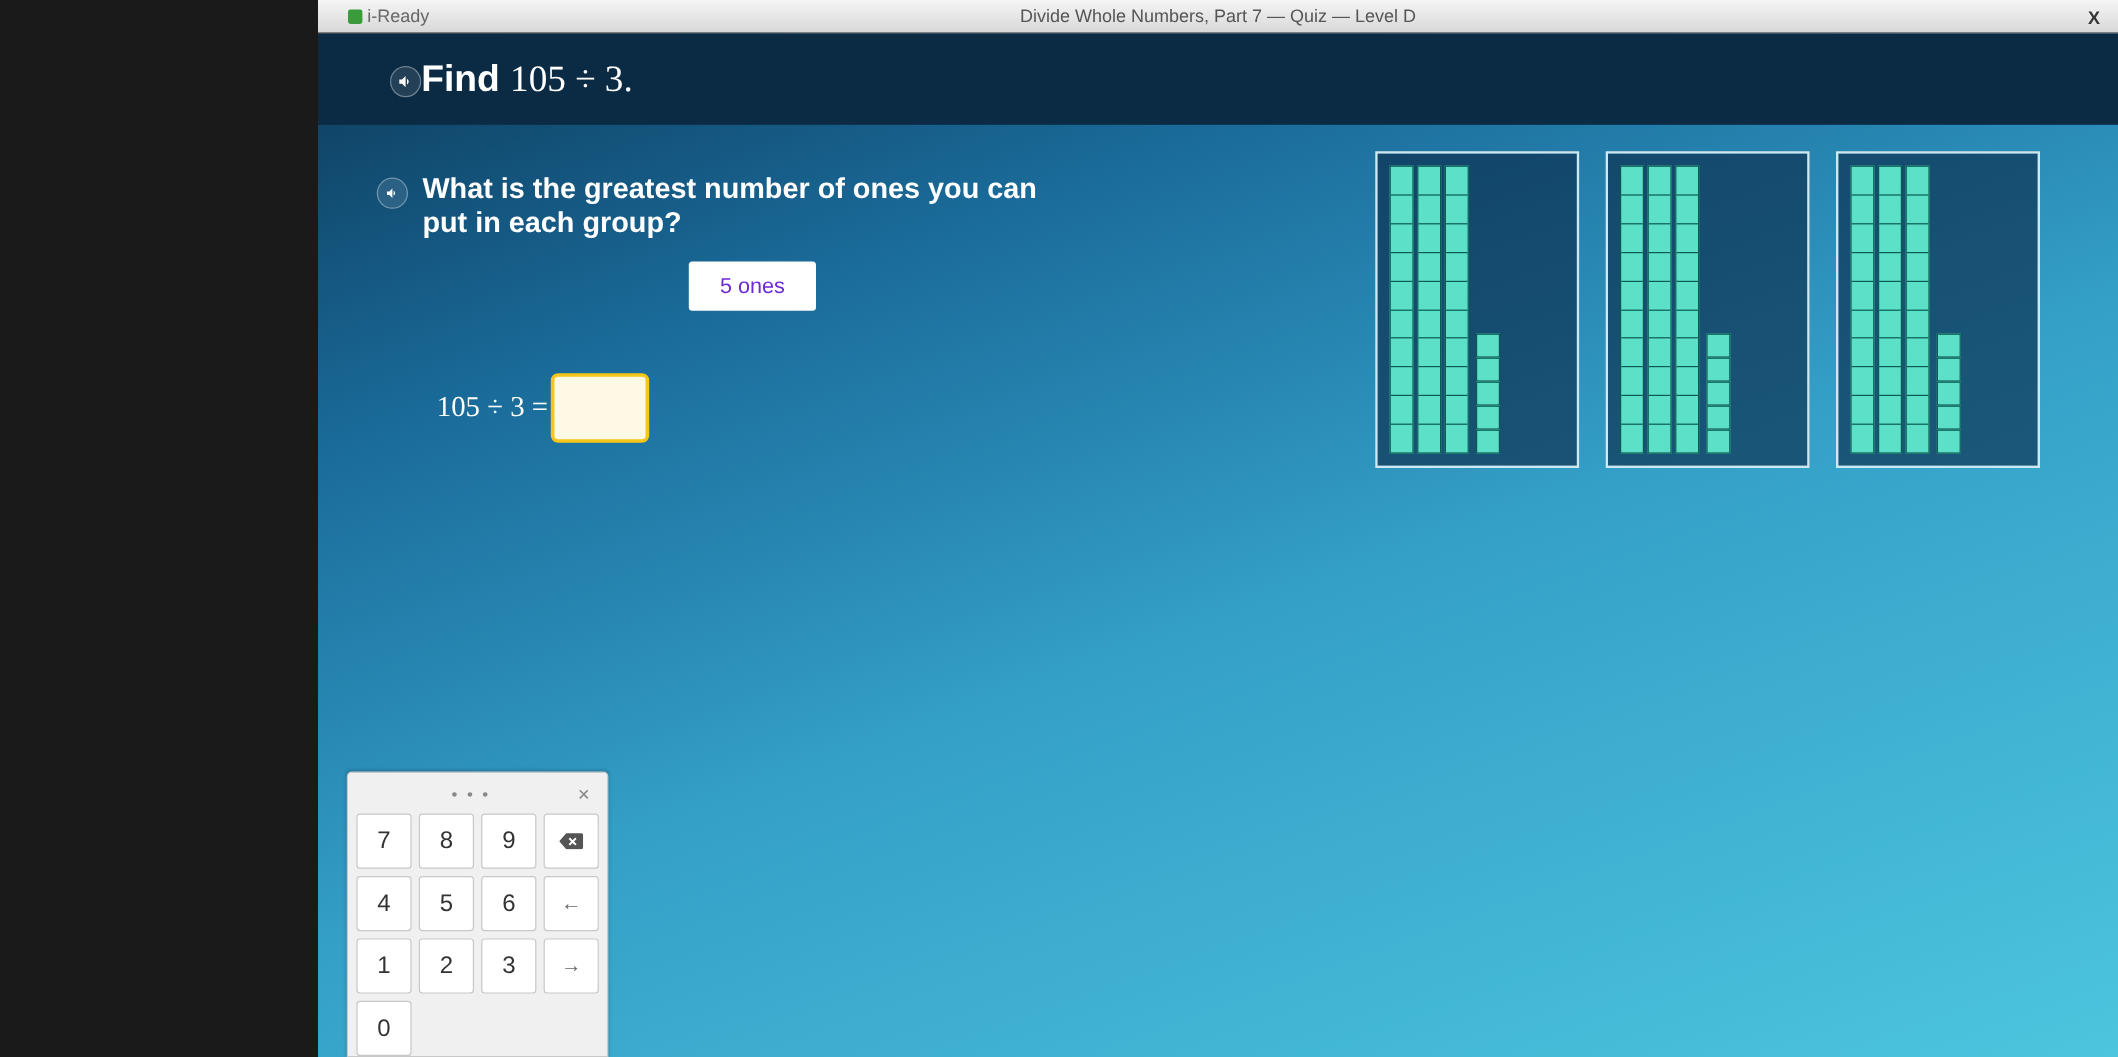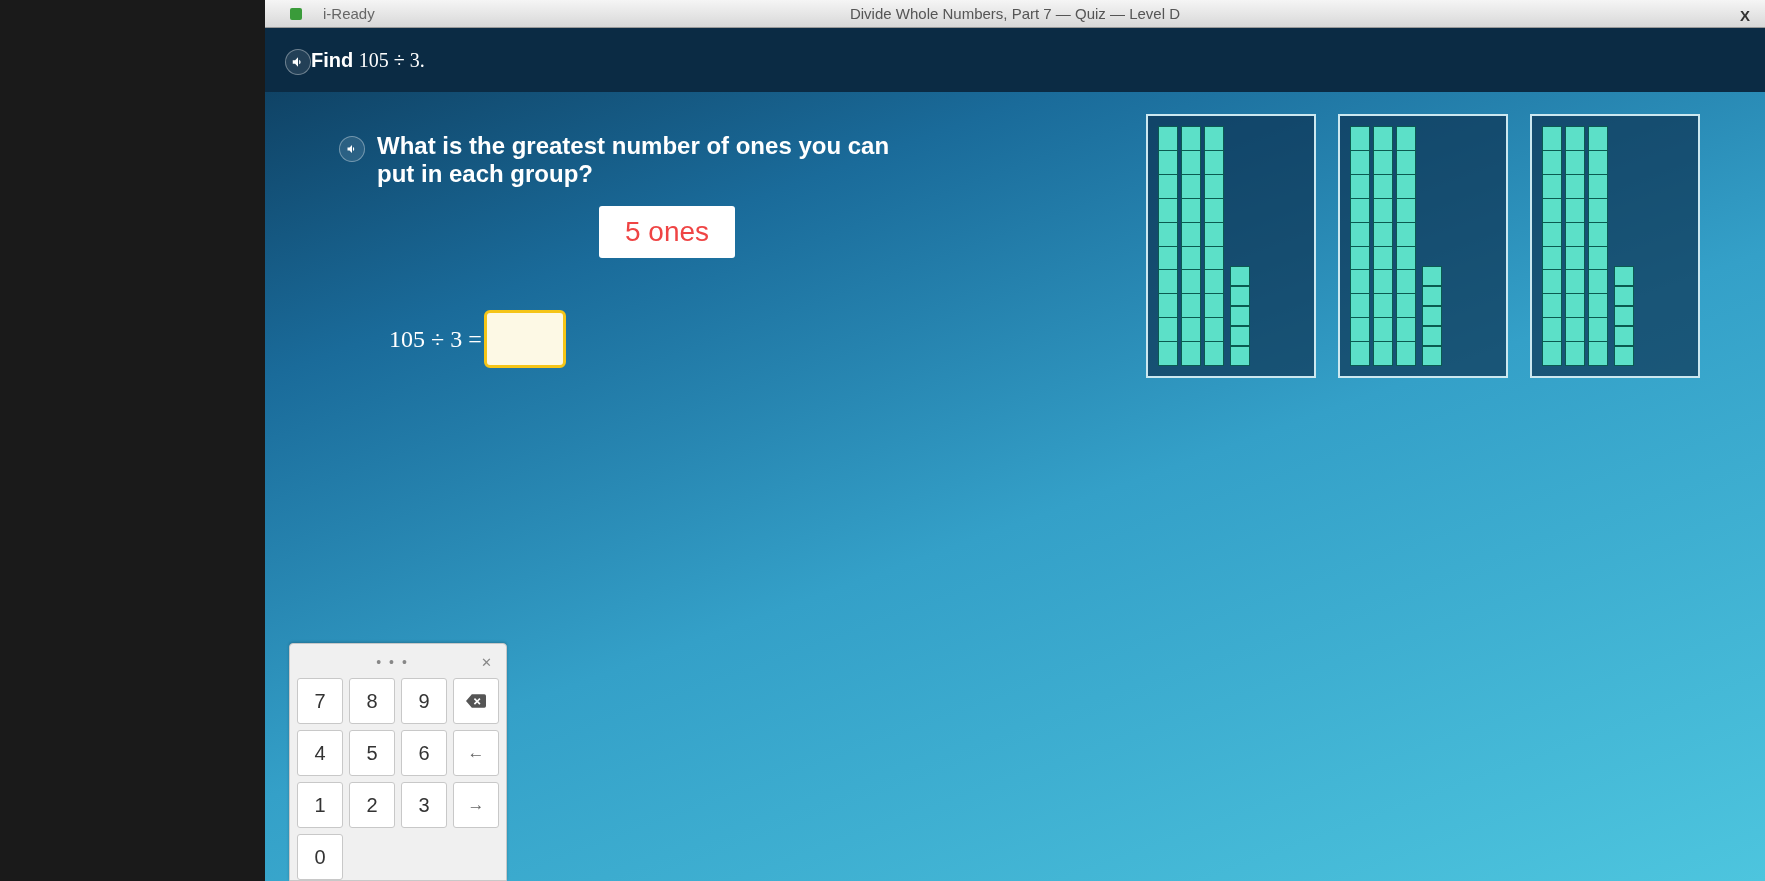--- a/index.html
+++ b/index.html
@@ -32,21 +32,21 @@
       justify-content: center;
       color: #555;
       font-size: 15px;
       font-weight: 500;
     }
     .title-bar .brand {
       position: absolute;
       left: 25px;
       display: flex;
       align-items: center;
-      gap: 21px;
+      gap: 4px;
       color: #666;
       font-size: 15px;
     }
     .title-bar .brand .logo { width:12px; height:12px; background:#3a9b3a; border-radius:2px; }
     .title-bar .close {
       position: absolute;
       right: 15px;
       top: 7px;
       font-size: 15px;
       color: #333;
@@ -56,34 +56,33 @@
     .app {
       position: absolute;
       top: 28px;
       left: 0;
       right: 0;
       bottom: 0;
       background: linear-gradient(160deg, #0d3a5a 0%, #1a6b9a 25%, #34a0c8 55%, #4dc5de 100%);
       overflow: hidden;
     }
     .header-bar {
-      height: 64px;
+      height: 76px;
       background: #0b2b44;
       display: flex;
       align-items: center;
-      padding-left: 20px;
+      padding-left: 60px;
       color: #fff;
-      font-size: 20px;
+      font-size: 31px;
       font-weight: bold;
     }
     .header-bar .math { font-family: Georgia, serif; font-weight: normal; }
     .content {
-      padding: 40px 40px 0 36px;
+      padding: 40px 40px 0 49px;
       position: relative;
-      margin-left: 38px;
     }
     .question-row {
       display: flex;
       align-items: flex-start;
       gap: 12px;
       color: #fff;
       font-size: 24px;
       font-weight: bold;
       margin-bottom: 18px;
       max-width: 560px;
@@ -94,22 +93,22 @@
       border: 1px solid rgba(255,255,255,0.35);
       border-radius: 50%;
       display:flex; align-items:center; justify-content:center;
       flex-shrink: 0;
       cursor: pointer;
       margin-top: 4px;
     }
     .audio-btn svg { fill:#fff; }
     .answer-chip {
       background: #fff;
-      color: #ef4444;
-      font-size: 28px;
+      color: #6d28d9;
+      font-size: 18px;
       padding: 10px 26px;
       border-radius: 3px;
       display: inline-block;
       margin-left: 260px;
       margin-bottom: 34px;
     }
     .equation-row {
       display: flex;
       align-items: center;
       gap: 2px;

